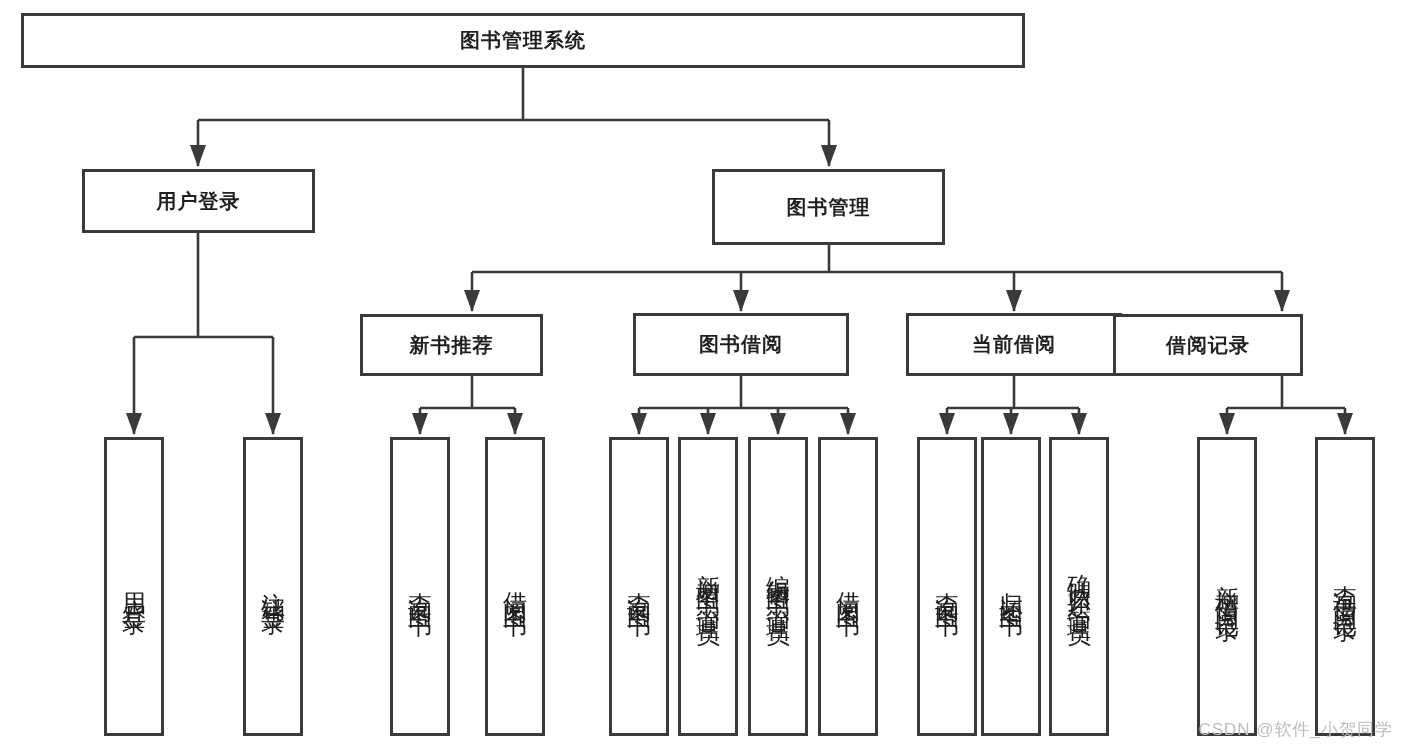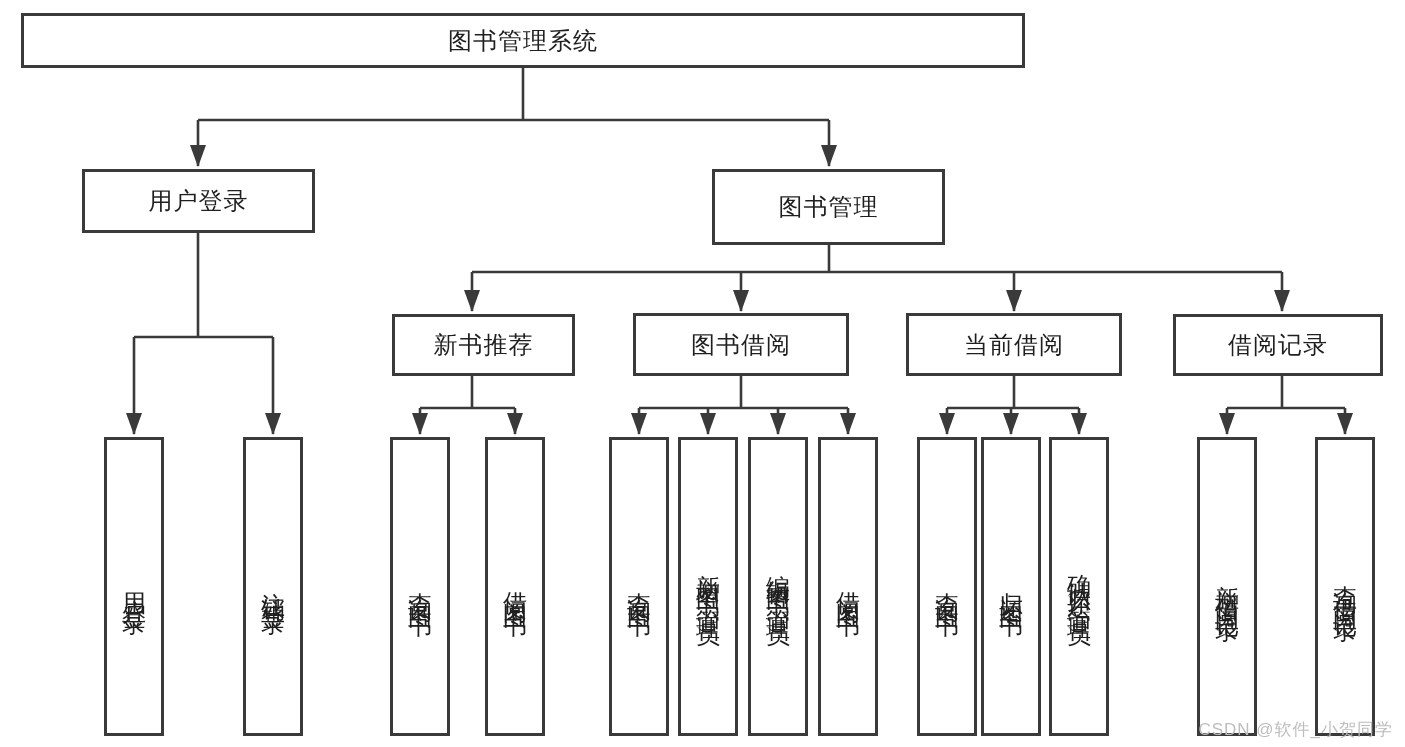--- a/index.html
+++ b/index.html
@@ -33,24 +33,25 @@
     fill: none;
   }
   .wires .ah-fill { fill: var(--line); stroke: none; }
   .box {
     position: absolute;
     border: 3px solid var(--line);
     background: var(--background);
     display: flex;
     align-items: center;
     justify-content: center;
-    font-size: 24px;
+    font-size: 20px;
     letter-spacing: 1px;
     color: var(--text);
     z-index: 2;
+    font-weight: bold;
   }
   .vbox {
     position: absolute;
     border: 3px solid var(--line);
     background: var(--background);
     display: flex;
     align-items: center;
     justify-content: center;
     z-index: 2;
   }
@@ -131,24 +132,24 @@
       <line x1="1227" y1="408" x2="1227" y2="434" marker-end="url(#ah)"></line>
       <line x1="1345" y1="408" x2="1345" y2="434" marker-end="url(#ah)"></line>
     </g>
   </svg>
 
   <div class="box" style="left:21px; top:13px; width:1004px; height:55px;">图书管理系统</div>
 
   <div class="box" style="left:82px; top:169px; width:233px; height:64px;">用户登录</div>
   <div class="box" style="left:712px; top:169px; width:233px; height:76px;">图书管理</div>
 
-  <div class="box" style="left:360px; top:314px; width:183px; height:62px;margin-left:32px;">新书推荐</div>
+  <div class="box" style="left:360px; top:314px; width:183px; height:62px;">新书推荐</div>
   <div class="box" style="left:906px; top:313px; width:216px; height:63px;">当前借阅</div>
   <div class="box" style="left:633px; top:313px; width:216px; height:63px;">图书借阅</div>
-  <div class="box" style="left:1173px; top:314px; width:210px; height:62px;text-align:right;">借阅记录</div>
+  <div class="box" style="left:1113px; top:314px; width:190px; height:62px;text-align:right;">借阅记录</div>
 
   <div class="vbox" style="left:104px; top:437px; width:60px; height:299px;">
     <span class="vtext">用户登录</span>
   </div>
   <div class="vbox" style="left:243px; top:437px; width:60px; height:299px;">
     <span class="vtext">注销登录</span>
   </div>
 
   <div class="vbox" style="left:390px; top:437px; width:60px; height:299px;">
     <span class="vtext">查询图书</span>

